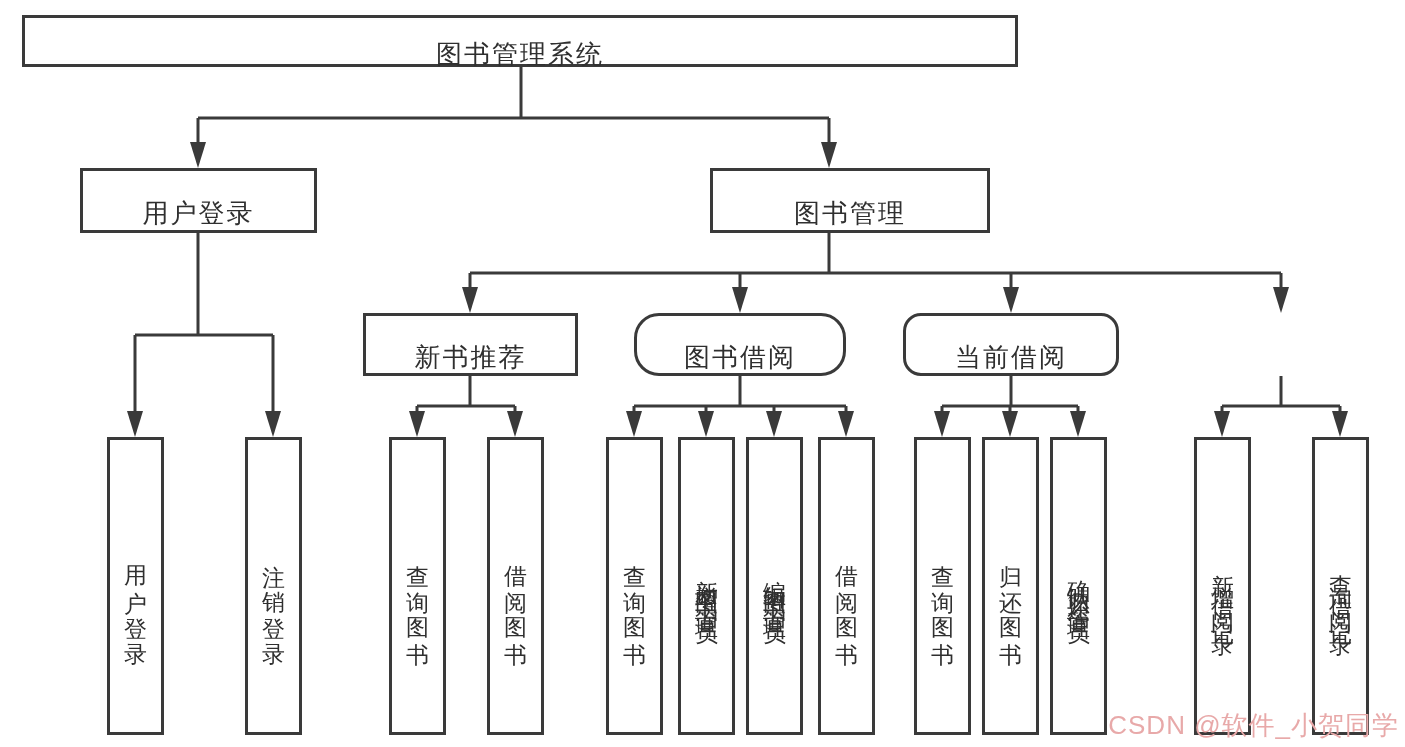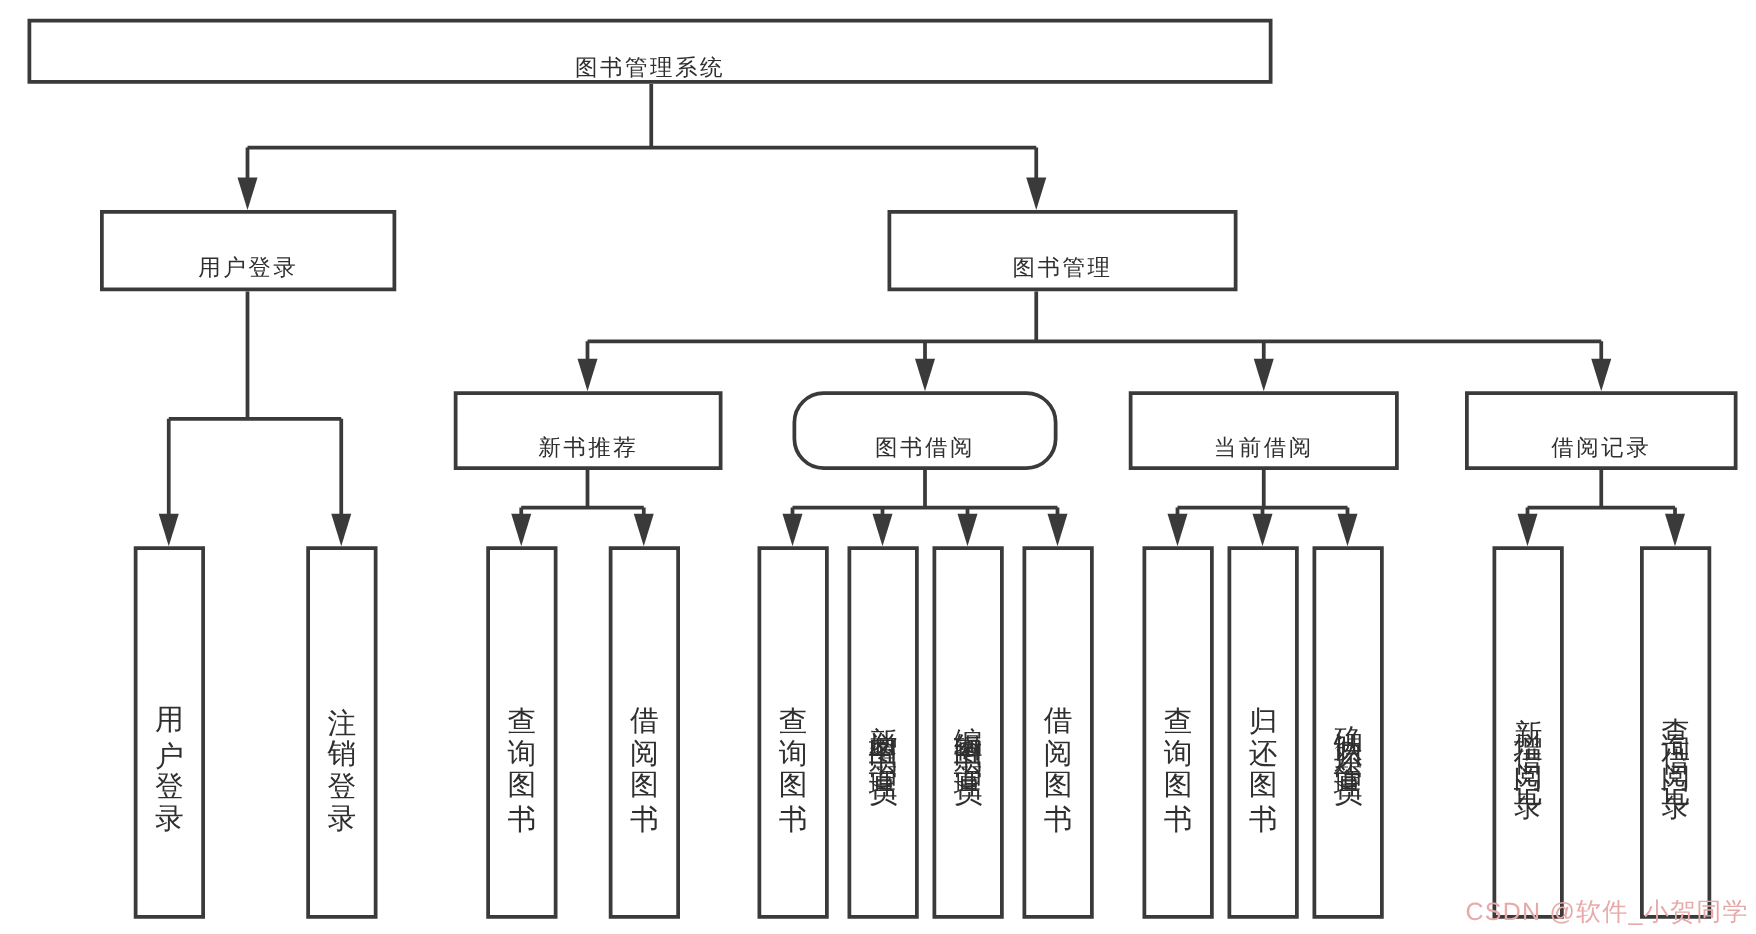--- a/index.html
+++ b/index.html
@@ -19,41 +19,41 @@
   }
   .connectors{position:absolute;left:0;top:0;z-index:1;}
   .node{
     position:absolute;
     box-sizing:border-box;
     border:3px solid var(--line);
     background:var(--bg);
     display:flex;align-items:center;justify-content:center;
     z-index:2;
   }
-  .h-label{font-size:18px;letter-spacing:2px;white-space:nowrap;margin-top:26px;}
+  .h-label{font-size:26px;letter-spacing:2px;white-space:nowrap;margin-top:26px;}
   .v-label{
     writing-mode:vertical-rl;
     text-orientation:mixed;
     font-size:23px;
     white-space:nowrap;
     line-height:1;
   }
   .ls4{letter-spacing:26px;margin-top:26px;}
   .ls6{letter-spacing:12px;margin-top:12px;}
   .ls9{letter-spacing:6px;margin-top:6px;}
 
   
   .n-root{left:22px;top:15px;width:996px;height:52px;}
   
   .n-login{left:80px;top:168px;width:237px;height:65px;}
   .n-manage{left:710px;top:168px;width:280px;height:65px;}
   
   .n-recommend{left:363px;top:313px;width:215px;height:63px;align-items:center;}
   .n-borrow{left:634px;top:313px;width:212px;height:63px;border-radius:25px;}
-  .n-current{left:903px;top:313px;width:216px;height:63px;}
+  .n-current{left:903px;top:313px;width:216px;height:63px;border-radius:18px;}
   .n-records{left:1172px;top:313px;width:218px;height:63px;}
   
   .leaf{top:437px;height:298px;width:57px;}
   .n-login-user{left:107px;}
   .n-logout{left:245px;}
   .n-rec-query{left:389px;}
   .n-rec-borrow{left:487px;}
   .n-bor-query{left:606px;}
   .n-bor-add{left:678px;}
   .n-bor-edit{left:746px;}
@@ -61,21 +61,21 @@
   .n-cur-query{left:914px;}
   .n-cur-return{left:982px;}
   .n-cur-confirm{left:1050px;}
   .n-recd-add{left:1194px;}
   .n-recd-query{left:1312px;}
 
   .watermark{
     position:absolute;
     right:6px;bottom:4px;
     z-index:3;
-    font-size:20px;
+    font-size:26px;
     letter-spacing:1px;
     color:var(--wm);
     white-space:nowrap;
   }
 </style>
 </head>
 <body>
 
 <div class="canvas">
 
@@ -124,23 +124,20 @@
 
   <div class="node n-recommend">
     <span class="h-label">新书推荐</span>
   </div>
   <div class="node n-borrow">
     <span class="h-label">图书借阅</span>
   </div>
   <div class="node n-current">
     <span class="h-label">当前借阅</span>
   </div>
-  <div class="node n-records">
-    <span class="h-label">借阅记录</span>
-  </div>
 
   <div class="node leaf n-login-user">
     <span class="v-label ls4">用户登录</span>
   </div>
   <div class="node leaf n-logout">
     <span class="v-label ls4">注销登录</span>
   </div>
 
   <div class="node leaf n-rec-query">
     <span class="v-label ls4">查询图书</span>

